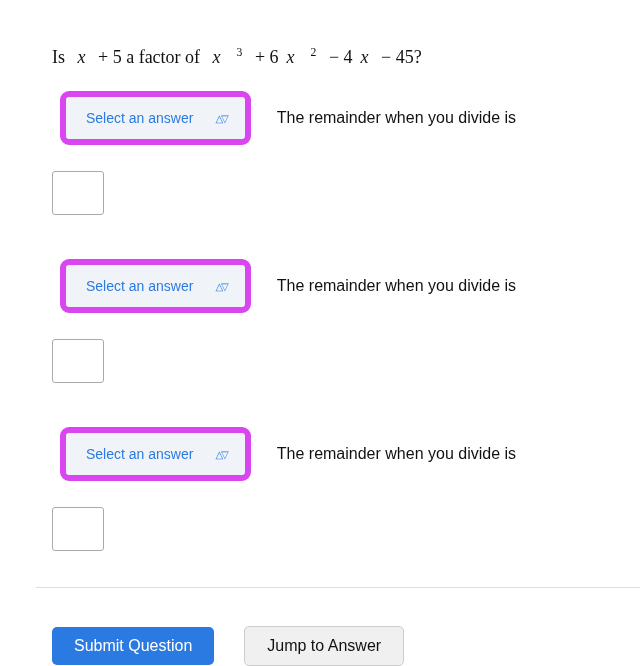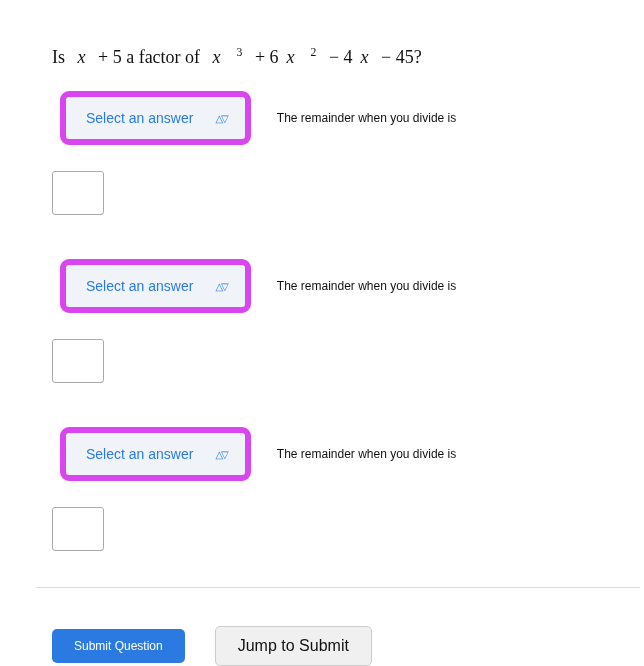--- a/index.html
+++ b/index.html
@@ -44,21 +44,21 @@
       font-family: Arial, sans-serif;
       white-space: nowrap;
     }
 
     .select-answer-btn .chevron {
       font-size: 12px;
       color: #2a7ae2;
     }
 
     .remainder-text {
-      font-size: 12px;
+      font-size: 16px;
       font-family: Arial, sans-serif;
       color: #111;
     }
 
     .answer-box {
       width: 52px;
       height: 44px;
       border: 1.5px solid #aaa;
       border-radius: 3px;
       display: inline-block;
@@ -76,21 +76,21 @@
       margin-top: 30px;
       align-items: center;
     }
 
     .submit-btn {
       background: #2a7ae2;
       color: #fff;
       border: none;
       border-radius: 5px;
       padding: 10px 22px;
-      font-size: 12px;
+      font-size: 16px;
       font-family: Arial, sans-serif;
       cursor: pointer;
       font-weight: 500;
     }
 
     .jump-btn {
       background: #f0f0f0;
       color: #111;
       border: 1.5px solid #ccc;
       border-radius: 5px;
@@ -142,14 +142,14 @@
     </button>
     <span class="remainder-text">The remainder when you divide is</span>
   </div>
   <div class="answer-box"></div>
 </div>
 
 <hr class="divider">
 
 <div class="button-row">
   <button class="submit-btn">Submit Question</button>
-  <button class="jump-btn">Jump to Submit</button>
+  <button class="jump-btn">Jump to Answer</button>
 </div>
 
 </body></html>

